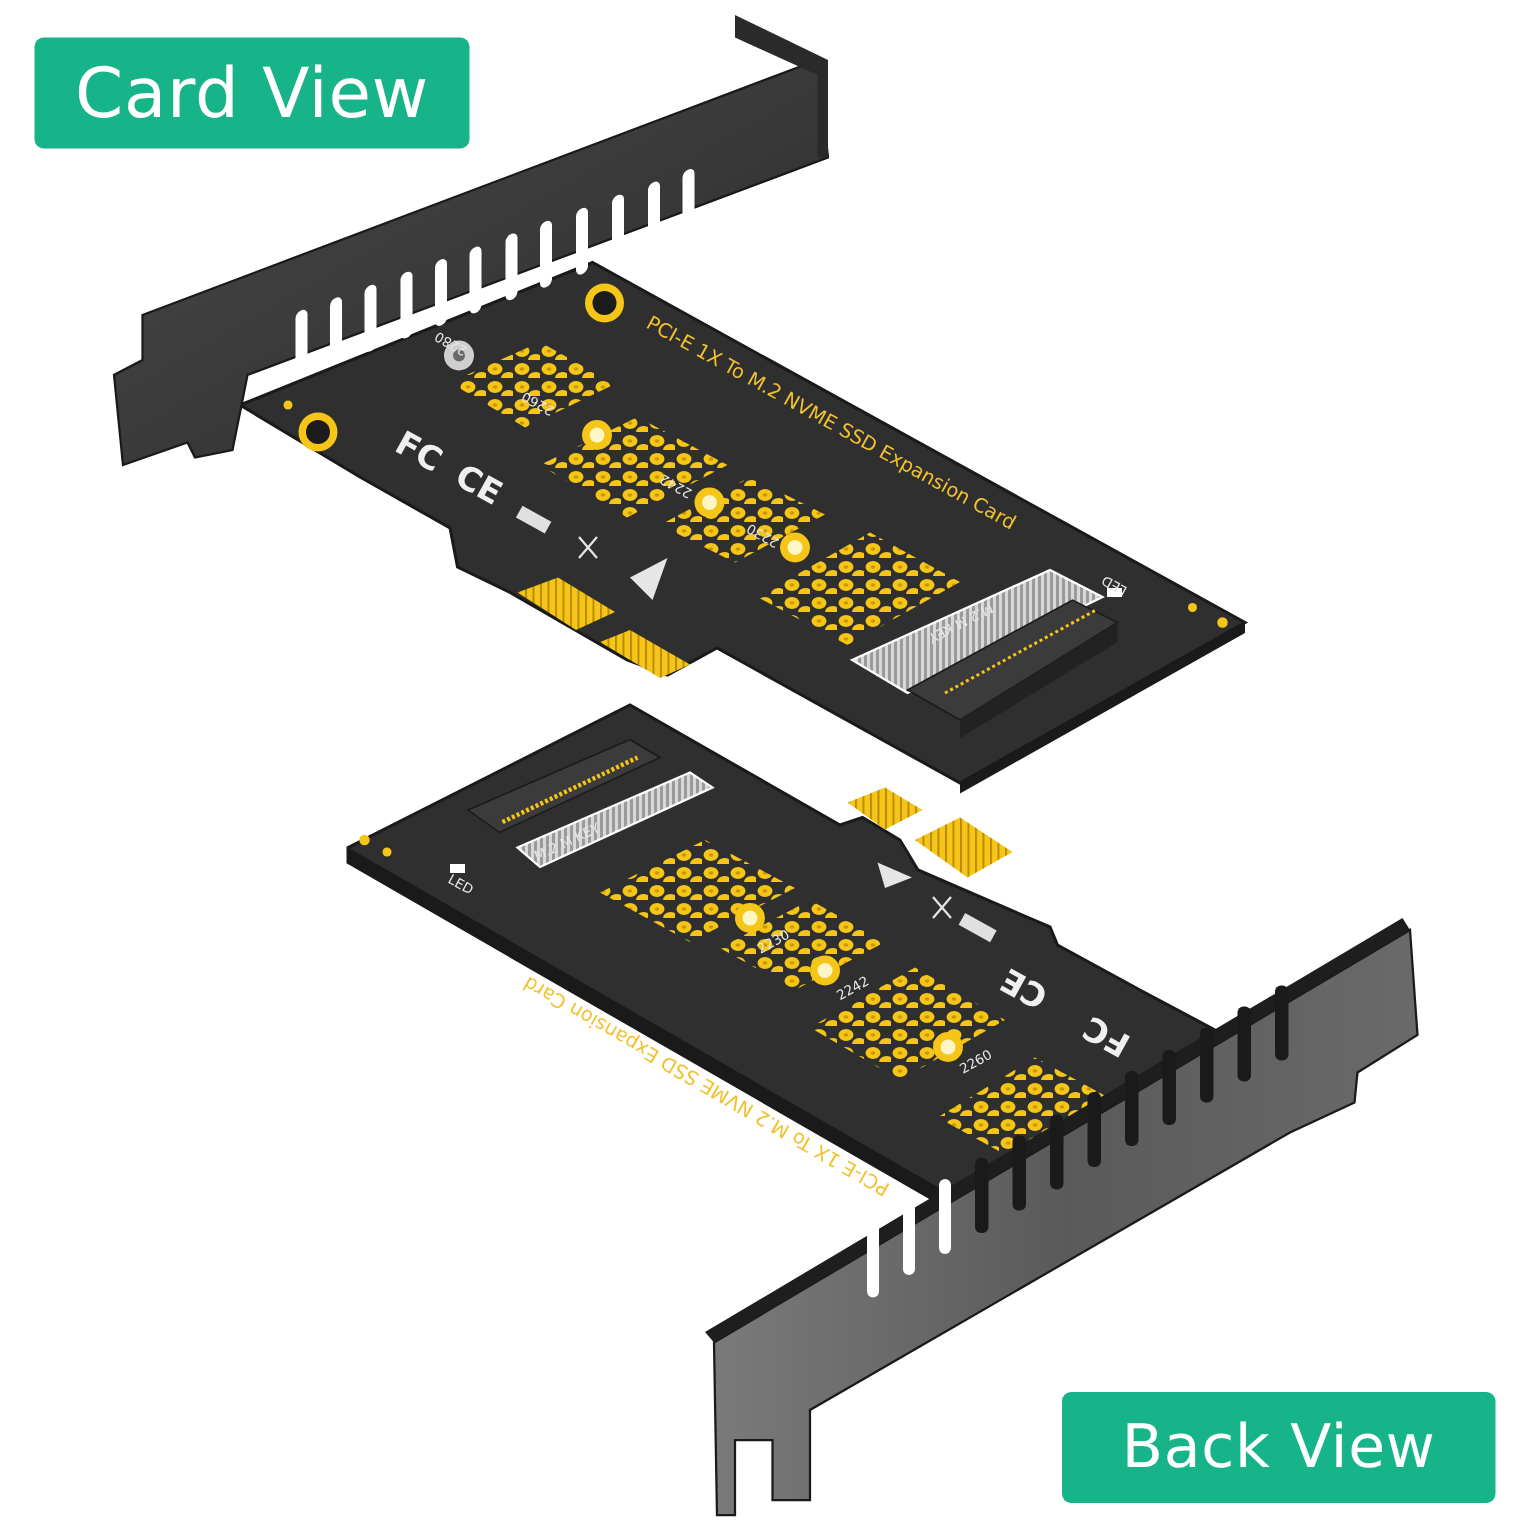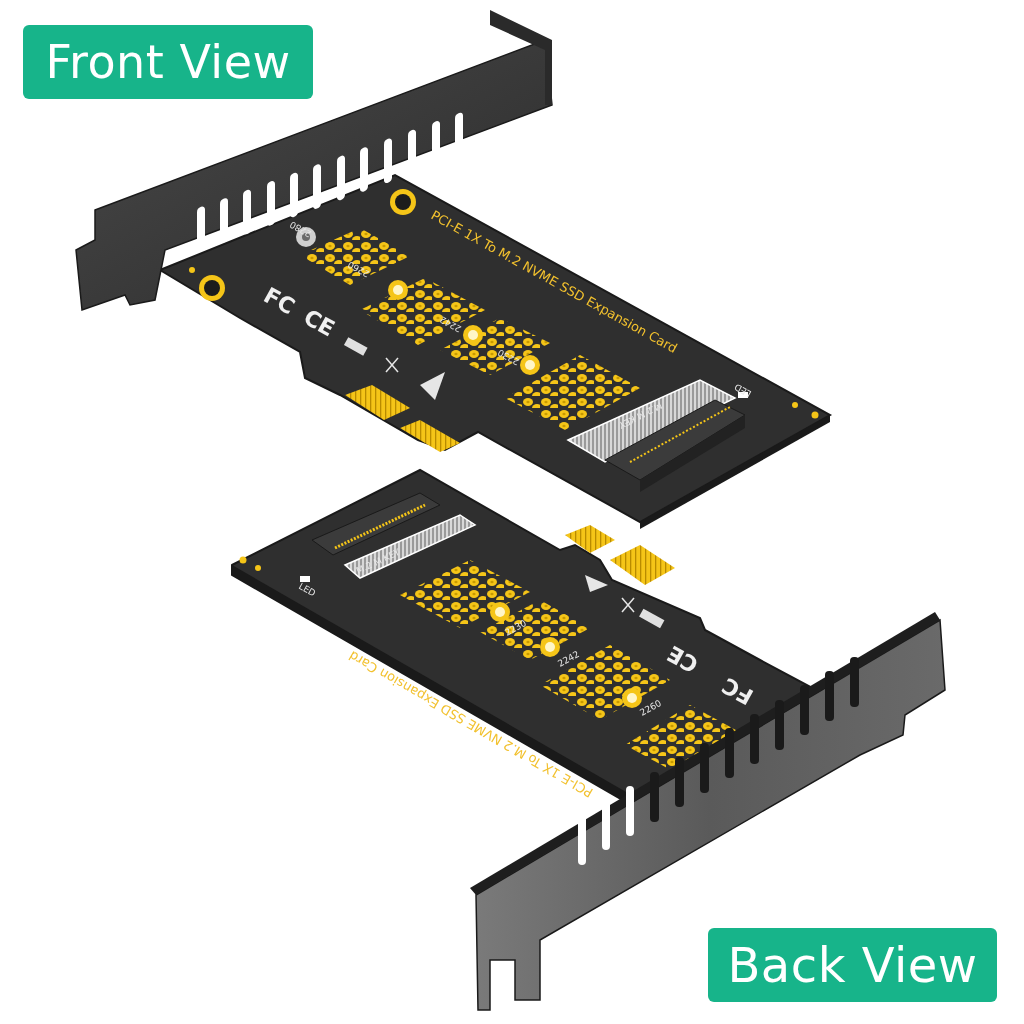--- a/index.html
+++ b/index.html
@@ -4,21 +4,21 @@
 <style>
   html, body { margin: 0; padding: 0; background: #ffffff; }
   body { width: 1024px; height: 1024px; position: relative; overflow: hidden; font-family: "DejaVu Sans", sans-serif; }
   .label {
     position: absolute; background: #17b48a; color: #ffffff;
     border-radius: 6px; font-family: "DejaVu Sans", sans-serif;
     display: flex; align-items: center; justify-content: center;
     letter-spacing: 0.5px;
   }
   #front-label { left: 23px; top: 25px; width: 290px; height: 74px; font-size: 46px; }
-  #back-label { left: 708px; top: 928px; width: 289px; height: 74px; font-size: 48px; }
+  #back-label { left: 708px; top: 928px; width: 289px; height: 74px; font-size: 40px; }
   svg { position: absolute; left: 0; top: 0; }
   .pcb-text { font-family: "DejaVu Sans", sans-serif; fill: #f2c12e; font-size: 13px; }
   .silk { font-family: "DejaVu Sans", sans-serif; fill: #e8e8e8; font-size: 9px; }
   .cert { font-family: "DejaVu Sans", sans-serif; fill: #f0f0f0; font-weight: bold; }
 </style>
 </head>
 <body>
 
 <svg width="1024" height="1024" viewBox="0 0 1024 1024">
   <defs>
@@ -181,14 +181,14 @@
       <rect x="725" y="728" width="9" height="50" rx="4" fill="#1a1a1a"></rect>
       <rect x="750" y="714" width="9" height="50" rx="4" fill="#1a1a1a"></rect>
       <rect x="775" y="700" width="9" height="50" rx="4" fill="#1a1a1a"></rect>
       <rect x="800" y="685" width="9" height="50" rx="4" fill="#1a1a1a"></rect>
       <rect x="825" y="671" width="9" height="50" rx="4" fill="#1a1a1a"></rect>
       <rect x="850" y="657" width="9" height="50" rx="4" fill="#1a1a1a"></rect>
     </g>
   </g>
 </svg>
 
-<div id="front-label" class="label">Front View</div>
+<div id="front-label" class="label">Card View</div>
 <div id="back-label" class="label">Back View</div>
 
 </body></html>

